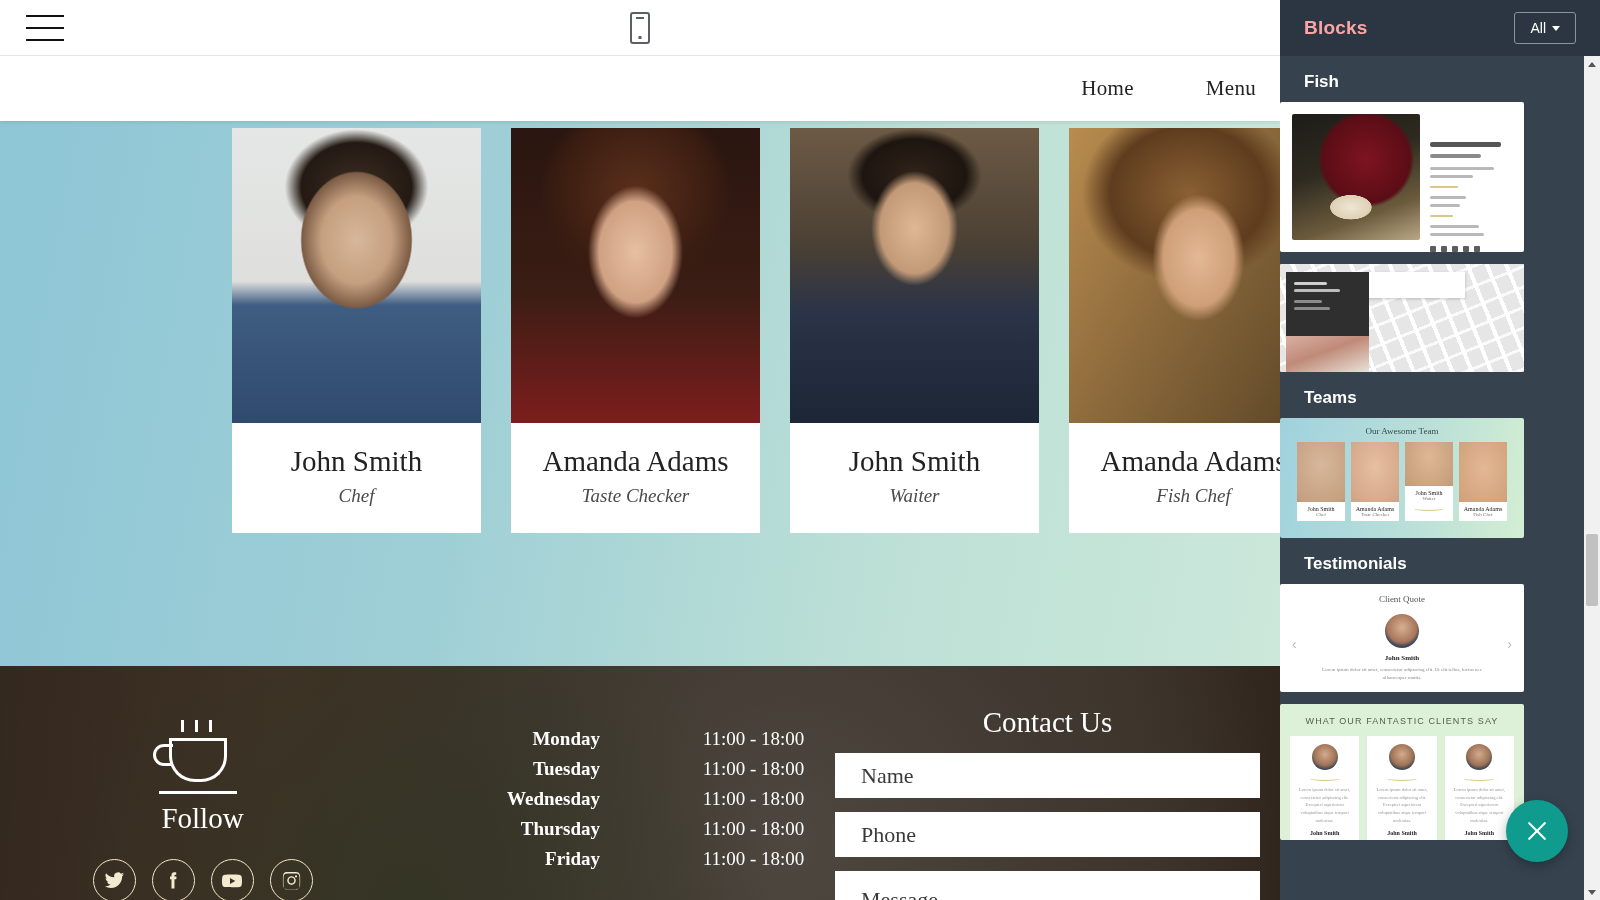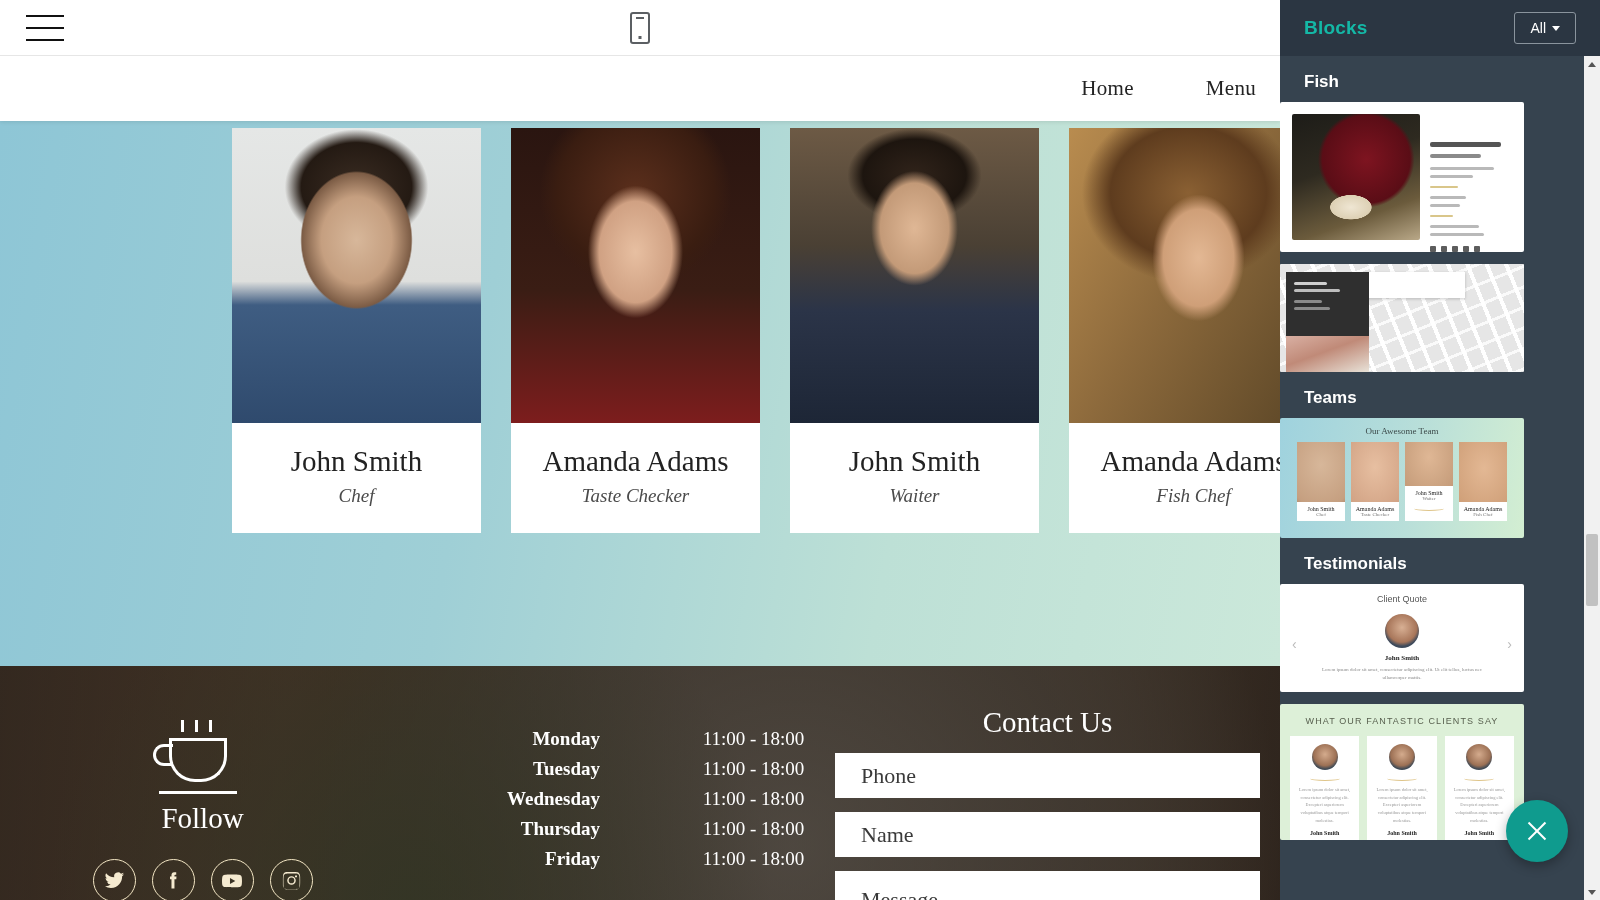--- a/index.html
+++ b/index.html
@@ -105,21 +105,21 @@
 
   .field { background: #fff; height: 45px; margin-top: 14px; display: flex; align-items: center;
     padding-left: 26px; font-family: "Liberation Serif", serif; font-size: 22px; color: #3a3a3a; }
   .field.msg { height: 64px; align-items: flex-start; padding-top: 16px; }
 
   
   .panel { position: absolute; top: 0; right: 0; width: 320px; height: 900px;
     background: #36434f; }
   .panel-head { height: 56px; background: #2b3642; display: flex; align-items: center;
     justify-content: space-between; padding: 0 24px; }
-  .panel-title { color: #14b8a6; font-size: 19px; font-weight: bold; letter-spacing: .2px; }
+  .panel-title { color: #fca5a5; font-size: 19px; font-weight: bold; letter-spacing: .2px; }
   .all-btn { color: #fff; background: transparent; border: 1px solid #8a949d; border-radius: 3px;
     font-size: 14px; padding: 7px 15px; cursor: pointer; display: flex; align-items: center; gap: 6px; }
   .caret { width: 0; height: 0; border-left: 4px solid transparent; border-right: 4px solid transparent;
     border-top: 5px solid #fff; }
 
   .panel-body { position: absolute; top: 56px; left: 0; width: 300px; height: 844px;
     overflow: hidden; padding: 0 16px 0 0; }
   .sec-title { color: #fff; font-size: 17px; font-weight: bold; margin: 16px 0 10px 24px; }
   .thumb { width: 244px; background: #fff; border-radius: 2px;
     overflow: hidden; margin-bottom: 12px; cursor: pointer; position: relative; }
@@ -164,21 +164,21 @@
   .t-team .c { width: 48px; background: #fff; padding-bottom: 4px; }
   .t-team .c .im { height: 60px; }
   .t-team .c .nm { font-family: "Liberation Serif", serif; font-size: 6px;
     text-align: center; color: #222; margin-top: 4px; }
   .t-team .c .rl { font-family: "Liberation Serif", serif; font-size: 5px;
     text-align: center; color: #777; }
   .t-team .c.tall .im { height: 44px; }
 
   
   .t-quote { height: 108px; padding: 10px; position: relative; }
-  .t-quote .cap { text-align: center; font-family: Liberation Sans, sans-serif;
+  .t-quote .cap { text-align: center; font-family: Liberation Serif, serif;
     font-size: 9px; color: #555; }
   .t-quote .av { width: 34px; height: 34px; border-radius: 50%; margin: 10px auto 6px;
     background: radial-gradient(circle at 50% 40%, #d8b094 0%, #a8765a 55%, #3e4a5b 70%); }
   .t-quote .nm { text-align: center; font-family: "Liberation Serif", serif;
     font-size: 7px; color: #222; font-weight: bold; }
   .t-quote .tx { text-align: center; font-family: "Liberation Serif", serif;
     font-size: 5px; color: #8a8a8a; margin-top: 4px; line-height: 1.5; padding: 0 26px; }
   .t-quote .arr { position: absolute; top: 52px; color: #bbb; font-size: 14px; }
   .t-quote .arr.l { left: 12px; } .t-quote .arr.r { right: 12px; }
 
@@ -349,22 +349,22 @@
             <div class="hrow">
               <div class="hday">Friday</div>
               <div class="htime">11:00 - 18:00</div>
             </div>
 
           </div>
         </div>
 
         <div class="fcol right">
           <div class="contact-title">Contact Us</div>
+          <div class="field">Name</div>
           <div class="field">Phone</div>
-          <div class="field">Name</div>
           <div class="field msg">Message</div>
         </div>
 
       </div>
     </div>
   </div>
 
   <div class="panel">
 
     <div class="panel-head">

